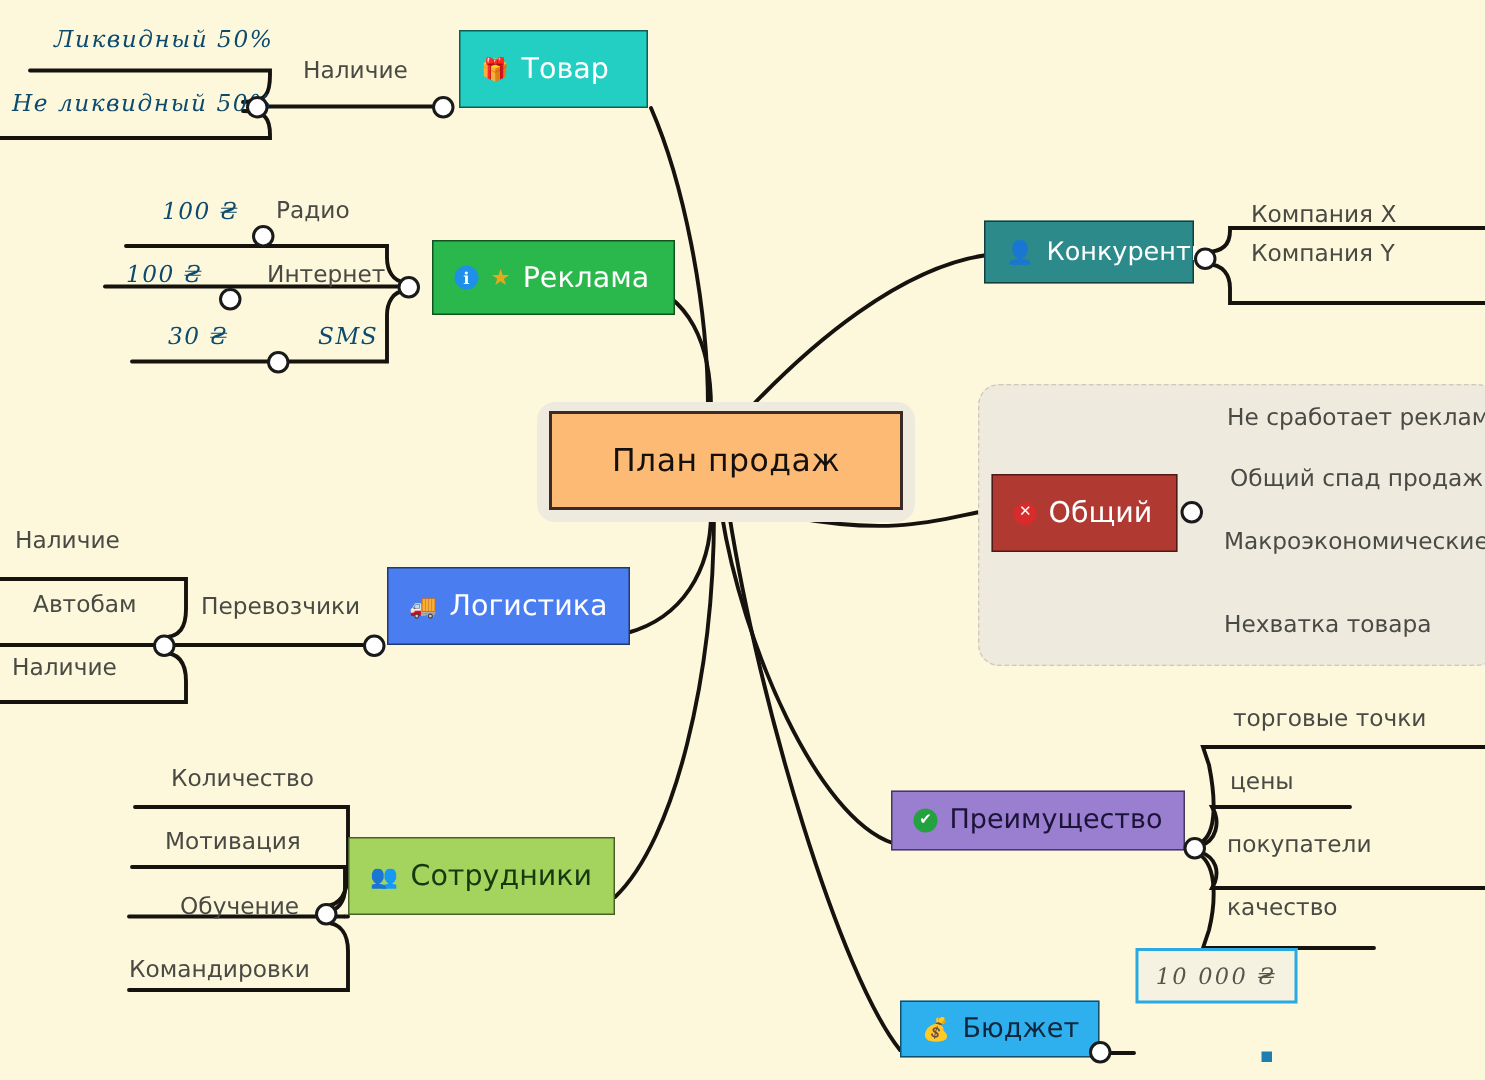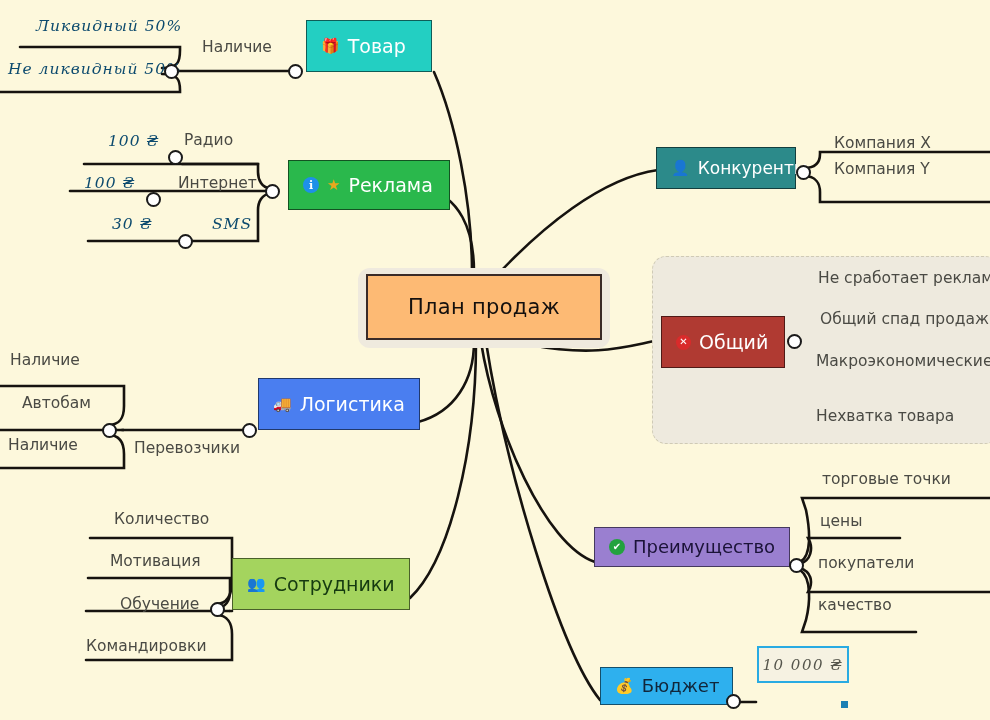--- a/index.html
+++ b/index.html
@@ -264,40 +264,40 @@
         <span class="chk-badge">✔</span>
       </span>
     <span class="t-label">Преимущество</span>
   </div>
 
   <div class="topic" style="left:600px; top:667px; width:133px; height:38px; background:#2eb0ee; color:#11263a; font-size:18px;">
     <span class="t-icon">💰</span>
     <span class="t-label">Бюджет</span>
   </div>
 
-  <div class="note-sel" style="left:757px; top:646px; width:92px; height:37px;">
+  <div class="note-sel" style="left:757px; top:632px; width:108px; height:37px;">
     <span>10 000 ₴</span>
   </div>
   <div class="note-handle" style="left:841px; top:701px;"></div>
 
   <div class="leaf hand" style="left:36px; top:19px;">Ликвидный 50%</div>
   <div class="leaf hand" style="left:8px; top:62px;">Не ликвидный 50%</div>
   <div class="leaf" style="left:202px; top:40px;">Наличие</div>
 
   <div class="leaf hand" style="left:108px; top:134px;">100 ₴</div>
   <div class="leaf" style="left:184px; top:133px;">Радио</div>
   <div class="leaf hand" style="left:84px; top:176px;">100 ₴</div>
   <div class="leaf" style="left:178px; top:176px;">Интернет</div>
   <div class="leaf hand" style="left:112px; top:217px;">30 ₴</div>
   <div class="leaf hand" style="left:212px; top:217px;">SMS</div>
 
   <div class="leaf" style="left:10px; top:353px;">Наличие</div>
   <div class="leaf" style="left:10px; top:396px;margin-left:12px;">Автобам</div>
   <div class="leaf" style="left:8px; top:438px;">Наличие</div>
-  <div class="leaf" style="left:134px; top:397px;margin-top:44px;">Перевозчики</div>
+  <div class="leaf" style="left:134px; top:397px;">Перевозчики</div>
 
   <div class="leaf" style="left:114px; top:512px;">Количество</div>
   <div class="leaf" style="left:110px; top:554px;">Мотивация</div>
   <div class="leaf" style="left:120px; top:597px;">Обучение</div>
   <div class="leaf" style="left:86px; top:639px;">Командировки</div>
 
   <div class="leaf" style="left:834px; top:136px;">Компания X</div>
   <div class="leaf" style="left:834px; top:162px;">Компания Y</div>
 
   <div class="leaf" style="left:818px; top:271px;">Не сработает реклама</div>

